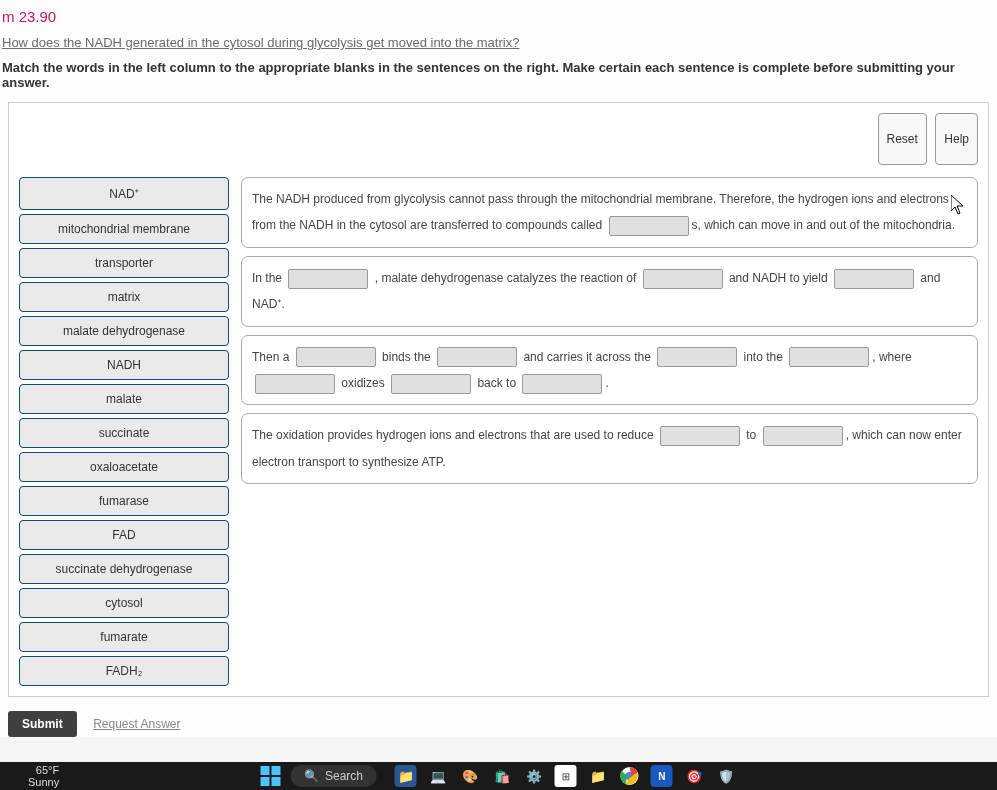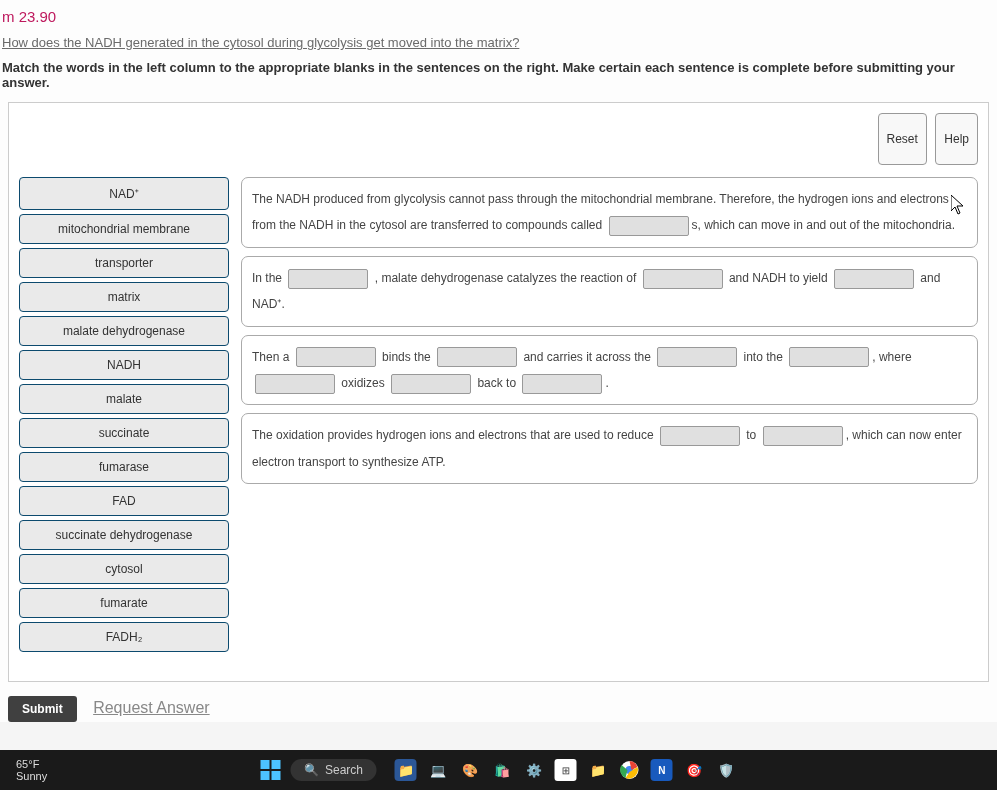--- a/index.html
+++ b/index.html
@@ -112,44 +112,45 @@
       color: #fff;
       border: none;
       padding: 6px 14px;
       font-size: 12px;
       border-radius: 3px;
       cursor: pointer;
       font-weight: bold;
     }
     .request-link {
       color: #888;
-      font-size: 16px;
+      font-size: 12px;
       margin-left: 12px;
       text-decoration: underline;
       cursor: pointer;
     }
     .cursor-arrow {
       position: absolute;
       top: 195px;
       right: 30px;
       font-size: 16px;
       color: #333;
       pointer-events: none;
     }
     
     .taskbar {
       position: absolute;
       bottom: 0;
       left: 0;
       right: 0;
-      height: 40px;
+      height: 28px;
       background: #1a1a1a;
       display: flex;
       align-items: center;
-      padding: 0 16px;
+      padding: 0 28px;
+      text-align: right;
     }
     .weather {
       color: #ddd;
       font-size: 11px;
       line-height: 1.1;
     }
     .taskbar-center {
       position: absolute;
       left: 50%;
       transform: translateX(-50%);
@@ -209,20 +210,21 @@
     <div class="main-row">
       <div class="word-column">
         <div class="word-tile">NAD⁺</div>
         <div class="word-tile">mitochondrial membrane</div>
         <div class="word-tile">transporter</div>
         <div class="word-tile">matrix</div>
         <div class="word-tile">malate dehydrogenase</div>
         <div class="word-tile">NADH</div>
         <div class="word-tile">malate</div>
         <div class="word-tile">succinate</div>
+        <div class="word-tile">oxaloacetate</div>
         <div class="word-tile">fumarase</div>
         <div class="word-tile">FAD</div>
         <div class="word-tile">succinate dehydrogenase</div>
         <div class="word-tile">cytosol</div>
         <div class="word-tile">fumarate</div>
         <div class="word-tile">FADH₂</div>
       </div>
 
       <div class="sentence-column">
         <div class="sentence-box">

